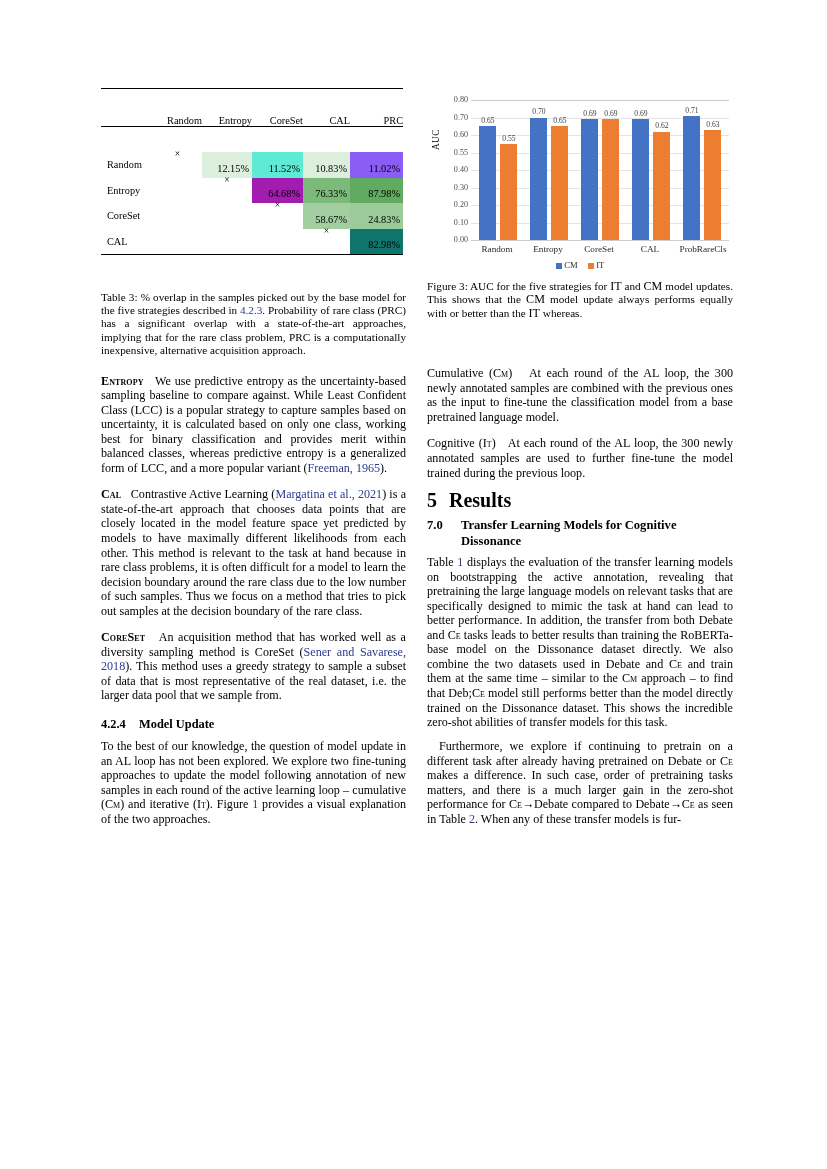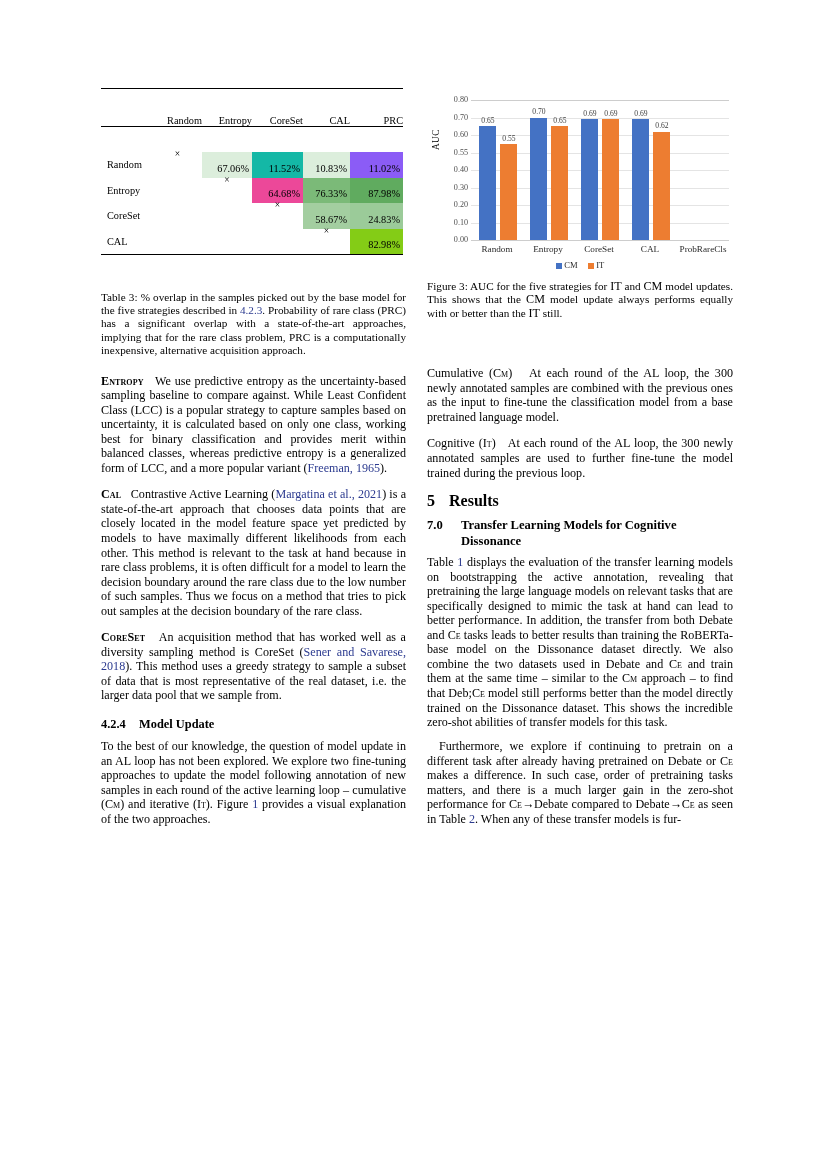--- a/index.html
+++ b/index.html
@@ -52,21 +52,21 @@
     letter-spacing: 0.1px;
   }
   .leadb { font-weight: normal; }
   .caption {
     font-size: 11.2px;
     line-height: 13.4px;
     text-align: justify;
     margin: 0;
   }
   h2.sec {
-    font-size: 16px;
+    font-size: 20px;
     font-weight: bold;
     margin: 12px 0 7px 0;
     line-height: 17px;
   }
   h2.sec .num { display: inline-block; width: 22px; }
   h3.subsec {
     font-size: 12.6px;
     font-weight: bold;
     margin: 9px 0 6px 0;
     line-height: 15.5px;
@@ -245,40 +245,40 @@
             <tr class="rule-mid">
                 <td colspan="6"></td>
               </tr>
 
             <tr>
               <td class="rowlab">Random</td>
               <td>
                 <span class="xmark">×</span>
               </td>
               <td style="background:#dceedc">
-                <span class="cellnum">67.06%</span>
-              </td>
-              <td style="background:#14b8a6">
+                <span class="cellnum">12.15%</span>
+              </td>
+              <td style="background:#5eead4">
                 <span class="cellnum">11.52%</span>
               </td>
               <td style="background:#dceedc">
                 <span class="cellnum">10.83%</span>
               </td>
               <td style="background:#8b5cf6">
                 <span class="cellnum">11.02%</span>
               </td>
             </tr>
 
             <tr>
               <td class="rowlab">Entropy</td>
               <td></td>
               <td>
                 <span class="xmark">×</span>
               </td>
-              <td style="background:#ec4899">
+              <td style="background:#a21caf">
                 <span class="cellnum">64.68%</span>
               </td>
               <td style="background:#7bba78">
                 <span class="cellnum">76.33%</span>
               </td>
               <td style="background:#60ab5f">
                 <span class="cellnum">87.98%</span>
               </td>
             </tr>
 
@@ -298,21 +298,21 @@
             </tr>
 
             <tr>
               <td class="rowlab">CAL</td>
               <td></td>
               <td></td>
               <td></td>
               <td>
                 <span class="xmark">×</span>
               </td>
-              <td style="background:#84cc16">
+              <td style="background:#0f766e">
                 <span class="cellnum">82.98%</span>
               </td>
             </tr>
             <tr class="rule-bot">
                 <td colspan="6"></td>
               </tr>
           </tbody>
         </table>
       </div>
 
@@ -373,35 +373,41 @@
               <div class="bar it" style="height:120.75px"></div>
               <div class="barlabel" style="left:-2px;bottom:122px">0.69</div>
               <div class="barlabel" style="left:19px;bottom:122px">0.69</div>
             </div>
             <div class="group" style="left:161px;width:38px">
               <div class="bar cm" style="height:120.75px"></div>
               <div class="bar it" style="height:108.5px"></div>
               <div class="barlabel" style="left:-2px;bottom:122px">0.69</div>
               <div class="barlabel" style="left:19px;bottom:109.75px">0.62</div>
             </div>
+            <div class="group" style="left:212px;width:38px">
+              <div class="bar cm" style="height:124.25px"></div>
+              <div class="bar it" style="height:110.25px"></div>
+              <div class="barlabel" style="left:-2px;bottom:125.5px">0.71</div>
+              <div class="barlabel" style="left:19px;bottom:111.5px">0.63</div>
+            </div>
           </div>
 
           <div class="xtick" style="left:44px;width:52px">Random</div>
           <div class="xtick" style="left:95px;width:52px">Entropy</div>
           <div class="xtick" style="left:146px;width:52px">CoreSet</div>
           <div class="xtick" style="left:197px;width:52px">CAL</div>
           <div class="xtick" style="left:246px;width:60px">ProbRareCls</div>
 
           <div class="legend">
             <span class="item"><span class="swatch cm"></span><span>CM</span></span><span class="item"><span class="swatch it"></span><span>IT</span></span>
           </div>
         </div>
       </div>
 
-      <p class="caption"><span>Figure 3: </span><span>AUC for the five strategies for </span><span class="sc">IT</span><span> and </span><span class="sc">CM</span><span> model updates. This shows that the </span><span class="sc">CM</span><span> model update always performs equally with or better than the </span><span class="sc">IT</span><span> still.</span></p>
+      <p class="caption"><span>Figure 3: </span><span>AUC for the five strategies for </span><span class="sc">IT</span><span> and </span><span class="sc">CM</span><span> model updates. This shows that the </span><span class="sc">CM</span><span> model update always performs equally with or better than the </span><span class="sc">IT</span><span> whereas.</span></p>
 
       <p class="body" style="margin-top:46px"><span class="leadb">Cumulative (</span><span class="leadb sc">Cm</span><span class="leadb">)</span>&nbsp;&nbsp;&nbsp;<span>At each round of the AL loop, the 300 newly annotated samples are combined with the previous ones as the input to fine-tune the classification model from a base pretrained language model.</span></p>
 
       <p class="body" style="margin-top:12px"><span class="leadb">Cognitive (</span><span class="leadb sc">It</span><span class="leadb">)</span>&nbsp;&nbsp;&nbsp;<span>At each round of the AL loop, the 300 newly annotated samples are used to further fine-tune the model trained during the previous loop.</span></p>
 
       <h2 class="sec"><span class="num">5</span><span>Results</span></h2>
 
       <h3 class="subsec"><span class="num">7.0</span><span>Transfer Learning Models for Cognitive Dissonance</span></h3>
 
       <p class="body"><span>Table </span><span class="cite">1</span><span> displays the evaluation of the transfer learning models on bootstrapping the active annotation, revealing that pretraining the large language models on relevant tasks that are specifically designed to mimic the task at hand can lead to better performance. In addition, the transfer from both Debate and </span><span class="sc">Ce</span><span> tasks leads to better results than training the RoBERTa-base model on the Dissonance dataset directly. We also combine the two datasets used in Debate and </span><span class="sc">Ce</span><span> and train them at the same time – similar to the </span><span class="sc">Cm</span><span> approach – to find that Deb;</span><span class="sc">Ce</span><span> model still performs better than the model directly trained on the Dissonance dataset. This shows the incredible zero-shot abilities of transfer models for this task.</span></p>

